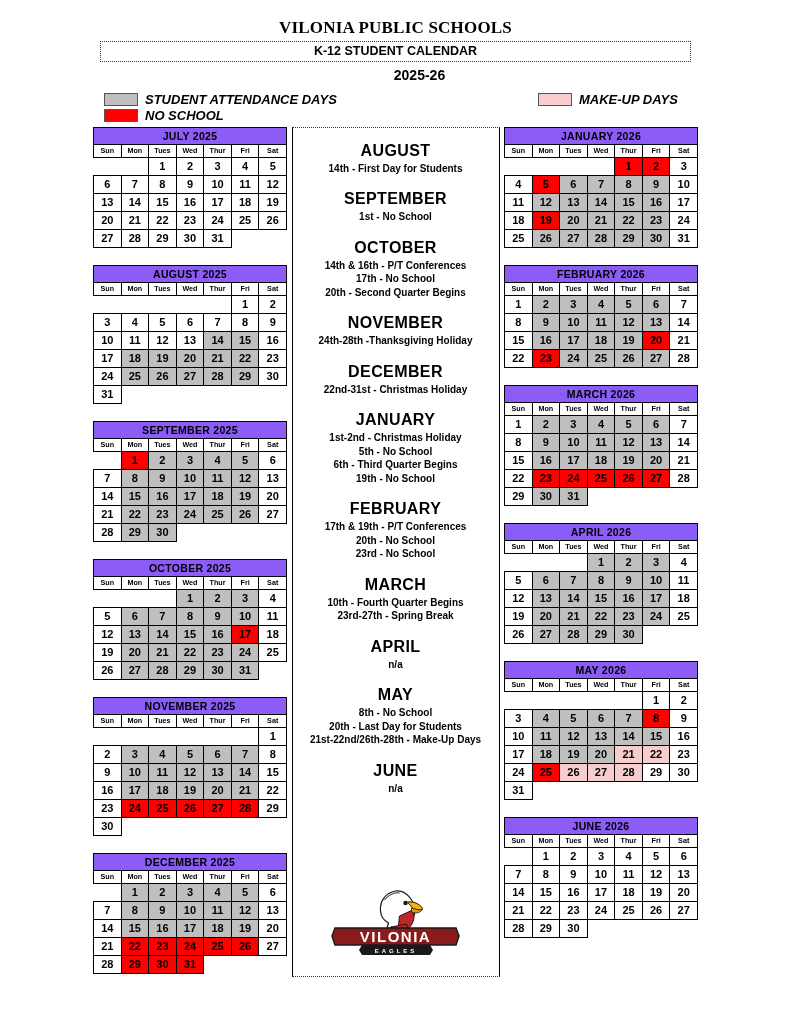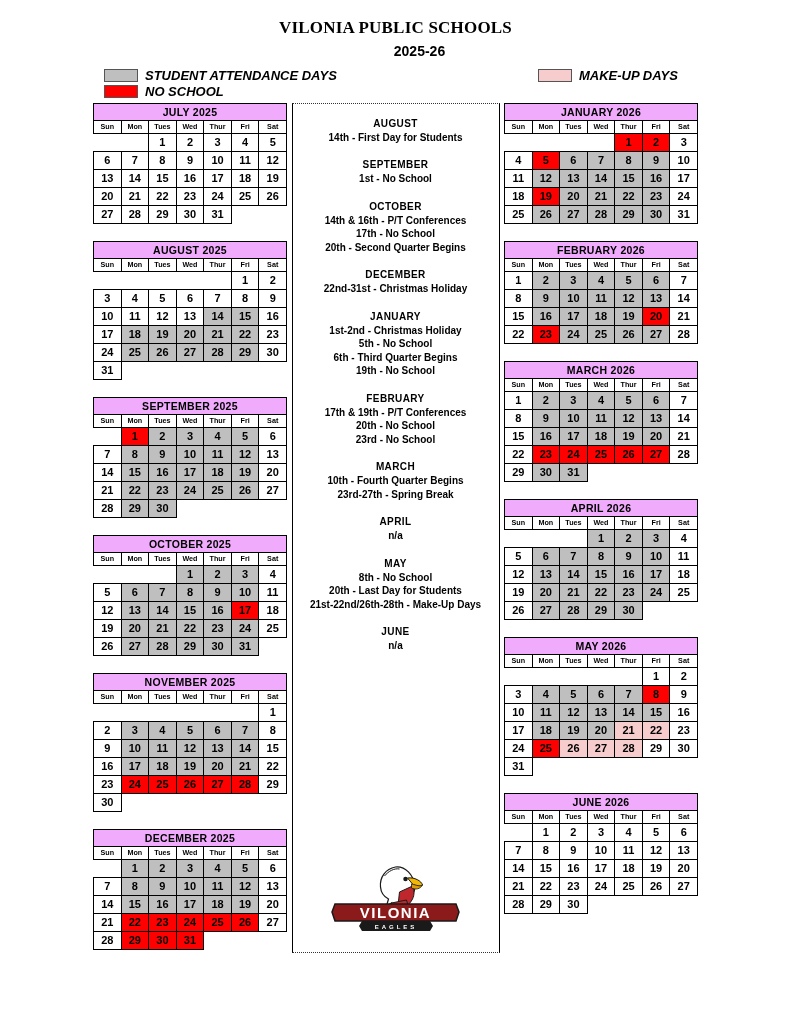--- a/index.html
+++ b/index.html
@@ -81,21 +81,21 @@
     table-layout: fixed;
   }
   .cal .mname td {
     border: 1.6px solid #000;
     text-align: center;
     font-size: 10.5px;
     font-weight: bold;
     letter-spacing: .3px;
     height: 17px;
     padding: 0;
-    background: #f0abfc;
+    background: #8b5cf6;
   }
   .cal .dow td {
     border: 1px solid #000;
     text-align: center;
     font-size: 7.2px;
     font-weight: bold;
     height: 13px;
     padding: 0;
     background: #fff;
   }
@@ -119,21 +119,21 @@
     border-right: 1.5px solid #000;
     border-top: 1px dotted #333;
     border-bottom: 1px dotted #333;
     height: 850px;
     padding: 14px 6px 6px 6px;
     text-align: center;
     position: relative;
   }
   .note-block { margin-bottom: 15px; }
   .note-month {
-    font-size: 10px;
+    font-size: 16px;
     font-weight: bold;
     letter-spacing: .4px;
     margin-bottom: 2px;
   }
   .note-line {
     font-size: 10px;
     font-weight: bold;
     line-height: 1.35;
   }
   .logo-wrap {
@@ -145,20 +145,23 @@
   }
   .logo { width: 132px; height: 72px; }
 </style>
 </head>
 <body>
 
 <div class="page">
 
   <div class="hdr">
     <div class="hdr-title">VILONIA PUBLIC SCHOOLS</div>
+    <div class="hdr-sub-wrap">
+      <div class="hdr-sub">K-12 STUDENT CALENDAR</div>
+    </div>
     <div class="hdr-year">2025-26</div>
   </div>
 
   <div class="legend">
     <div class="lg-item lg-attend">
       <span class="lg-swatch" id="sw-attend" style="background: rgb(191, 191, 191);"></span>
       <span class="lg-label">STUDENT ATTENDANCE DAYS</span>
     </div>
     <div class="lg-item lg-nosch">
       <span class="lg-swatch" id="sw-nosch" style="background: rgb(255, 0, 0);"></span>
@@ -580,20 +583,24 @@
             </div>
             <div class="note-block">
               <div class="note-month">SEPTEMBER</div>
               <div class="note-line">1st - No School</div>
             </div>
             <div class="note-block">
               <div class="note-month">OCTOBER</div>
               <div class="note-line">14th &amp; 16th - P/T Conferences</div>
               <div class="note-line">17th - No School</div>
               <div class="note-line">20th - Second Quarter Begins</div>
+            </div>
+            <div class="note-block">
+              <div class="note-month">NOVEMBER</div>
+              <div class="note-line">24th-28th -Thanksgiving Holiday</div>
             </div>
             <div class="note-block">
               <div class="note-month">DECEMBER</div>
               <div class="note-line">22nd-31st - Christmas Holiday</div>
             </div>
             <div class="note-block">
               <div class="note-month">JANUARY</div>
               <div class="note-line">1st-2nd - Christmas Holiday</div>
               <div class="note-line">5th - No School</div>
               <div class="note-line">6th - Third Quarter Begins</div>

